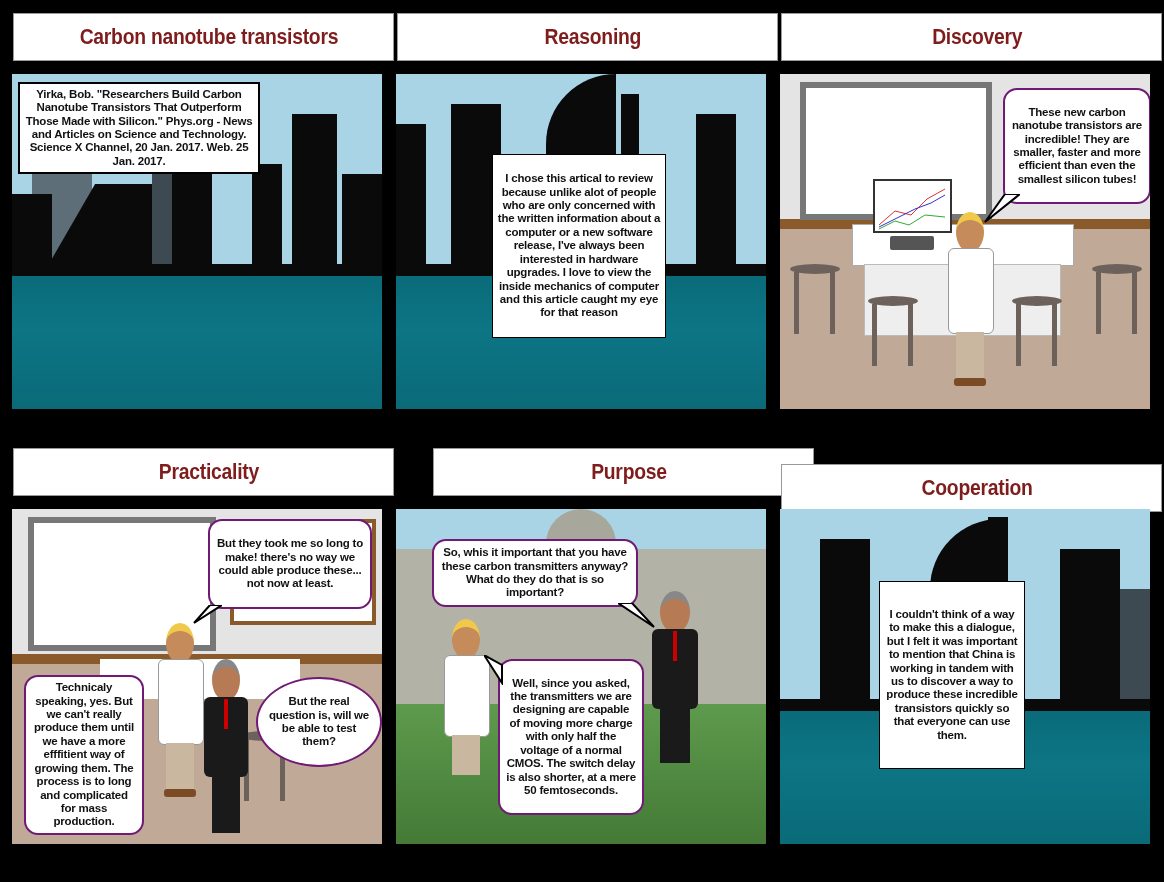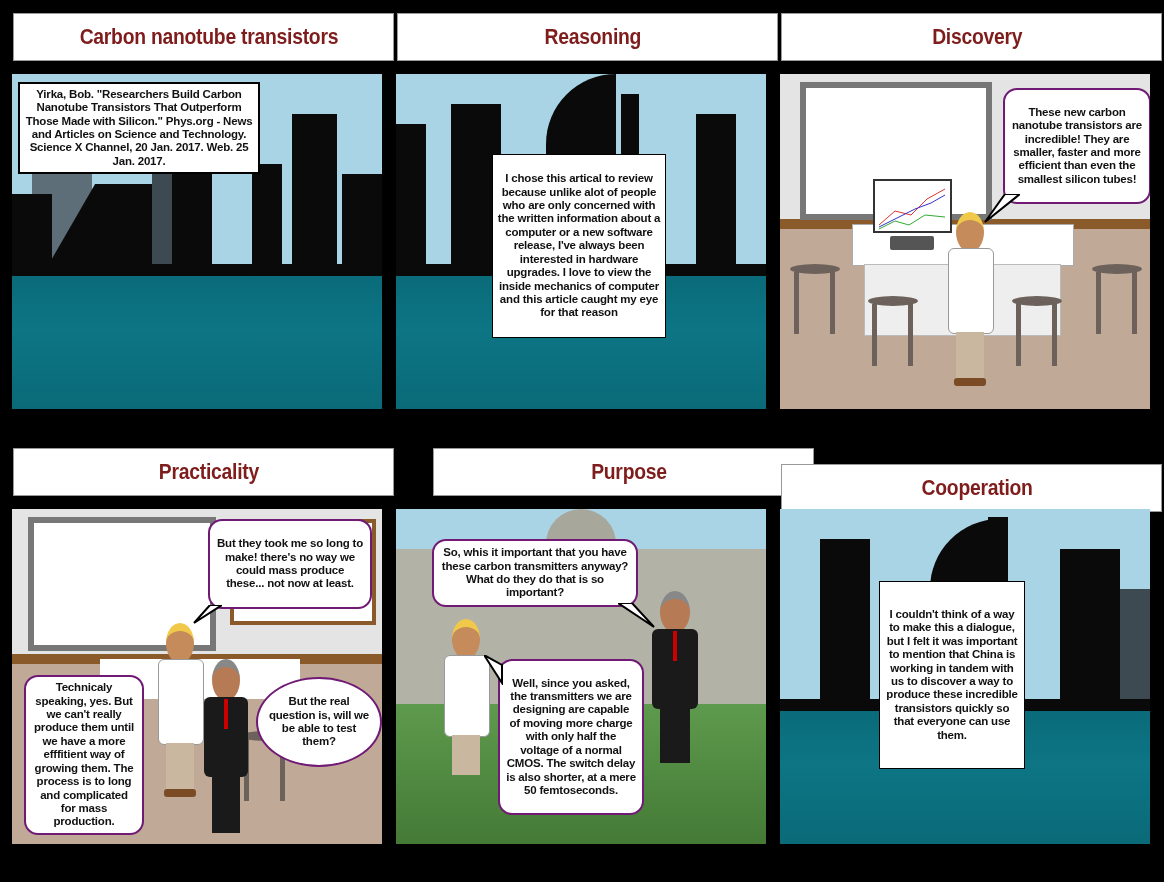--- a/index.html
+++ b/index.html
@@ -149,21 +149,21 @@
     <div style="position:absolute;left:8px;top:120px;width:28px;height:48px;background:#c9b79f;"></div>
     <div style="position:absolute;left:6px;top:166px;width:32px;height:8px;background:#7a4b24;border-radius:3px;"></div>
   </div>
   <div class="person" style="left:192px;top:150px;width:44px;height:180px;">
     <div style="position:absolute;left:8px;top:0;width:28px;height:34px;background:#b67a54;border-radius:50%;border-top:8px solid #888;"></div>
     <div style="position:absolute;left:0;top:38px;width:44px;height:80px;background:#1a1a1a;border-radius:6px;"></div>
     <div style="position:absolute;left:20px;top:40px;width:4px;height:30px;background:#c00;"></div>
     <div style="position:absolute;left:8px;top:118px;width:28px;height:56px;background:#1a1a1a;"></div>
   </div>
   <div class="bubble" style="left:196px;top:10px;width:164px;height:90px;">
-    <div class="txt">But they took me so long to make! there's no way we could mass produce these... not now at least.</div>
+    <div class="txt">But they took me so long to make! there's no way we could able produce these... not now at least.</div>
   </div>
   <svg class="tail" style="left:170px;top:96px;width:40px;height:20px;">
       <polygon points="28,0 40,0 12,18" fill="#fff" stroke="#000" stroke-width="2"></polygon>
     </svg>
   <div class="bubble" style="left:12px;top:166px;width:120px;height:160px;">
     <div class="txt">Technicaly speaking, yes. But we can't really produce them until we have a more efffitient way of growing them. The process is to long and complicated for mass production.</div>
   </div>
   <div class="bubble ellipse" style="left:244px;top:168px;width:126px;height:90px;">
     <div class="txt">But the real question is, will we be able to test them?</div>
   </div>

